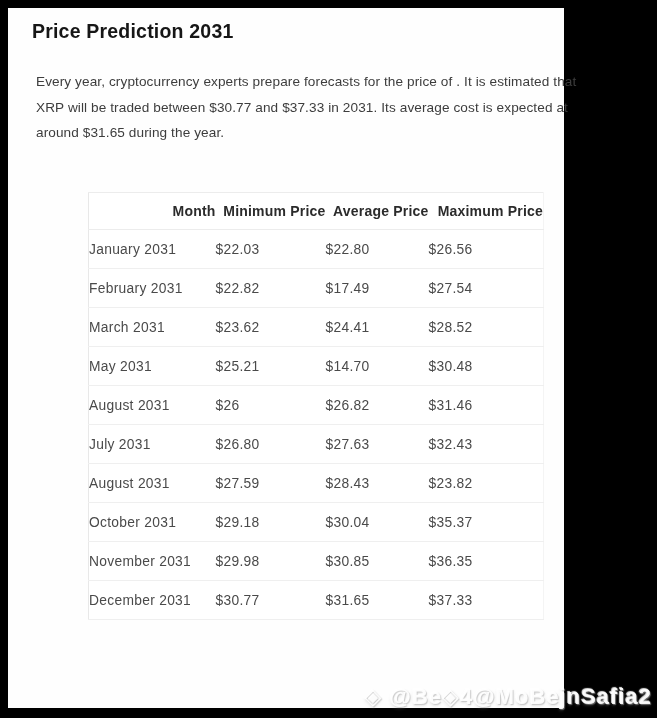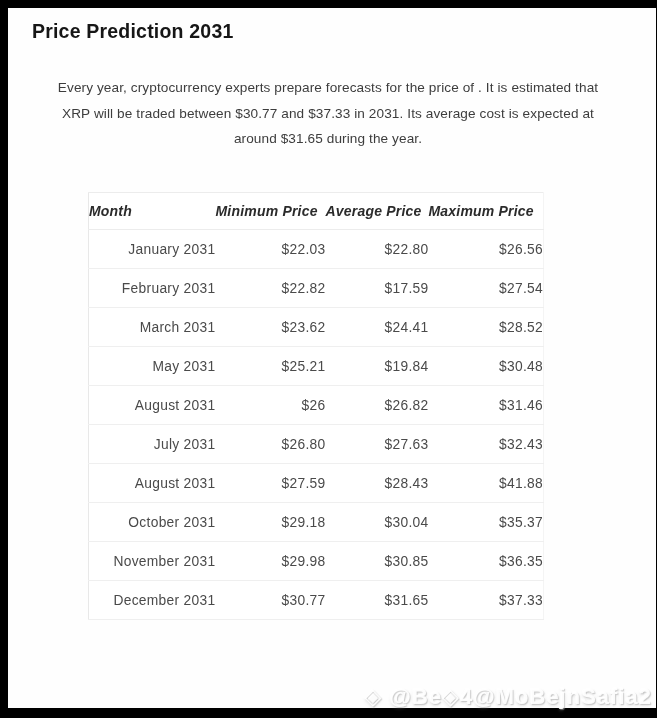--- a/index.html
+++ b/index.html
@@ -6,72 +6,70 @@
   body {
     width: 657px; height: 718px;
     background: #000000;
     position: relative;
     overflow: hidden;
     font-family: "Liberation Sans", "DejaVu Sans", sans-serif;
   }
   .page {
     position: absolute;
     top: 8px; left: 8px;
-    width: 648px; height: 700px;
+    width: 556px; height: 700px;
     background: #fefefe;
   }
   .page-title {
     position: absolute;
     top: 12px; left: 24px;
     margin: 0;
     font-size: 19.5px;
     font-weight: bold;
     letter-spacing: 0.2px;
     color: #161616;
   }
   .intro {
     position: absolute;
     top: 57px; left: 24px;
-    margin: 10px;
+    margin: 4px;
     width: 572px;
     font-size: 13.6px;
     line-height: 25.6px;
     letter-spacing: 0.1px;
     color: #3d3d3d;
-    text-align: center;
   }
   table.price-table {
     position: absolute;
     top: 184px; left: 80px;
     width: 455px;
     border-collapse: collapse;
     table-layout: fixed;
     background: #ffffff;
     border-top: 1px solid #ececec;
     border-left: 1px solid #e8e8e8;
     border-right: 1px solid #f4f4f4;
   }
   .price-table th {
     height: 36px;
     font-size: 14px;
     font-weight: bold;
     color: #2b2b2b;
     letter-spacing: 0.2px;
-    text-align: left;
+    text-align: right;
     vertical-align: middle;
     border-bottom: 1px solid #ececec;
     padding: 0;
-    font-style: italic;
   }
   .price-table td {
     height: 38px;
     font-size: 13.8px;
     color: #4a4a4a;
     letter-spacing: 0.3px;
-    text-align: right;
+    text-align: left;
     vertical-align: middle;
     border-bottom: 1px solid #efefef;
     padding: 0;
   }
   .col-month   { width: 127px; }
   .col-min     { width: 110px; }
   .col-avg     { width: 103px; }
   .col-max     { width: 115px; }
   .watermark {
     position: absolute;
@@ -116,52 +114,52 @@
     <tbody>
         <tr>
           <td>January 2031</td>
           <td>$22.03</td>
           <td>$22.80</td>
           <td>$26.56</td>
         </tr>
         <tr>
           <td>February 2031</td>
           <td>$22.82</td>
-          <td>$17.59</td>
+          <td>$17.49</td>
           <td>$27.54</td>
         </tr>
         <tr>
           <td>March 2031</td>
           <td>$23.62</td>
           <td>$24.41</td>
           <td>$28.52</td>
         </tr>
         <tr>
           <td>May 2031</td>
           <td>$25.21</td>
-          <td>$19.84</td>
+          <td>$14.70</td>
           <td>$30.48</td>
         </tr>
         <tr>
           <td>August 2031</td>
           <td>$26</td>
           <td>$26.82</td>
           <td>$31.46</td>
         </tr>
         <tr>
           <td>July 2031</td>
           <td>$26.80</td>
           <td>$27.63</td>
           <td>$32.43</td>
         </tr>
         <tr>
           <td>August 2031</td>
           <td>$27.59</td>
           <td>$28.43</td>
-          <td>$41.88</td>
+          <td>$23.82</td>
         </tr>
         <tr>
           <td>October 2031</td>
           <td>$29.18</td>
           <td>$30.04</td>
           <td>$35.37</td>
         </tr>
         <tr>
           <td>November 2031</td>
           <td>$29.98</td>

